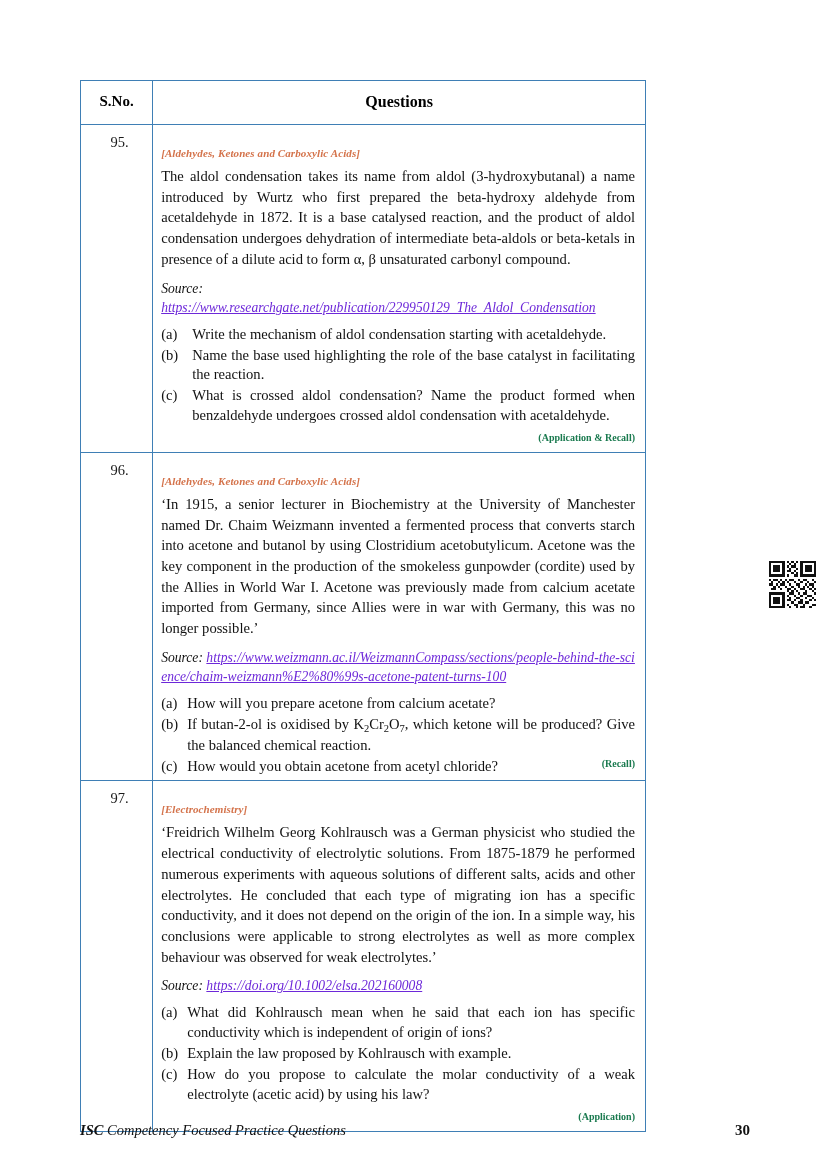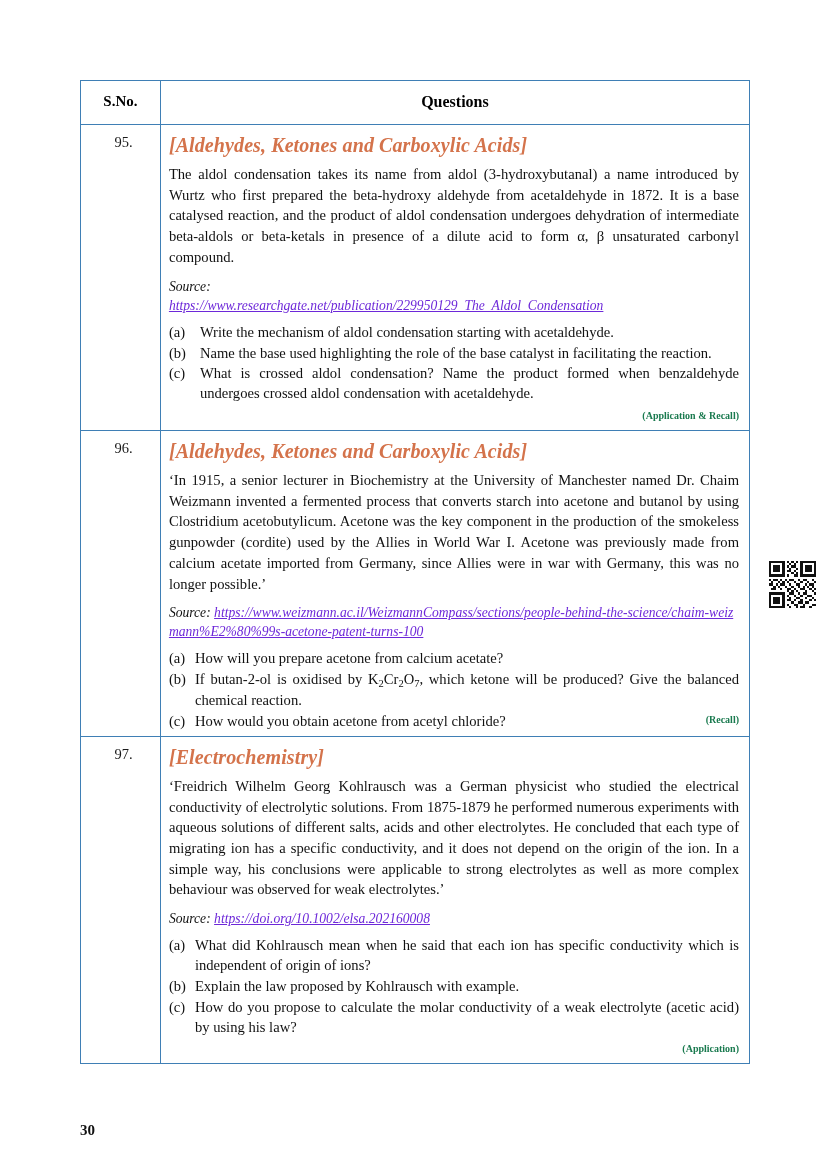--- a/index.html
+++ b/index.html
@@ -62,21 +62,21 @@
     height: 47px;
     z-index: 5;
   }
   .qr-wrap svg { display: block; }
 
   
   .qtable {
     position: absolute;
     left: 80px;
     top: 80px;
-    width: 670px;
+    width: 566px;
     border-collapse: collapse;
     z-index: 2;
     background: transparent;
   }
   .qtable td, .qtable th {
     border: 1.6px solid #3f7fb5;
     vertical-align: top;
     background: transparent;
   }
   .col-sno { width: 80px; }
@@ -101,22 +101,22 @@
   }
   td.qcell {
     padding: 8px 10px 9px 8px;
   }
 
   
   .topic {
     color: #d4734b;
     font-style: italic;
     font-weight: bold;
-    font-size: 20px;
-    margin: 1px 0 7px 0;
+    font-size: 11px;
+    margin: 14px 0 7px 0;
     letter-spacing: 0.1px;
   }
   .passage {
     font-size: 14.6px;
     line-height: 1.42;
     color: #111111;
     text-align: justify;
     margin: 0 0 9px 0;
     text-indent: 0;
   }
@@ -366,16 +366,17 @@
               <li><span class="marker">(b)</span><span>Explain the law proposed by Kohlrausch with example.</span></li>
               <li><span class="marker">(c)</span><span>How do you propose to calculate the molar conductivity of a weak electrolyte (acetic acid) by using his law?</span></li>
             </ol>
             <div class="skilltag">(Application)</div>
           </td>
         </tr>
       </tbody>
   </table>
 
   <div class="footer">
+    <div class="footer-title"><span class="lead">ISC</span><span> Competency Focused Practice Questions</span></div>
     <div class="footer-page">30</div>
   </div>
 
 </div>
 
 </body></html>

